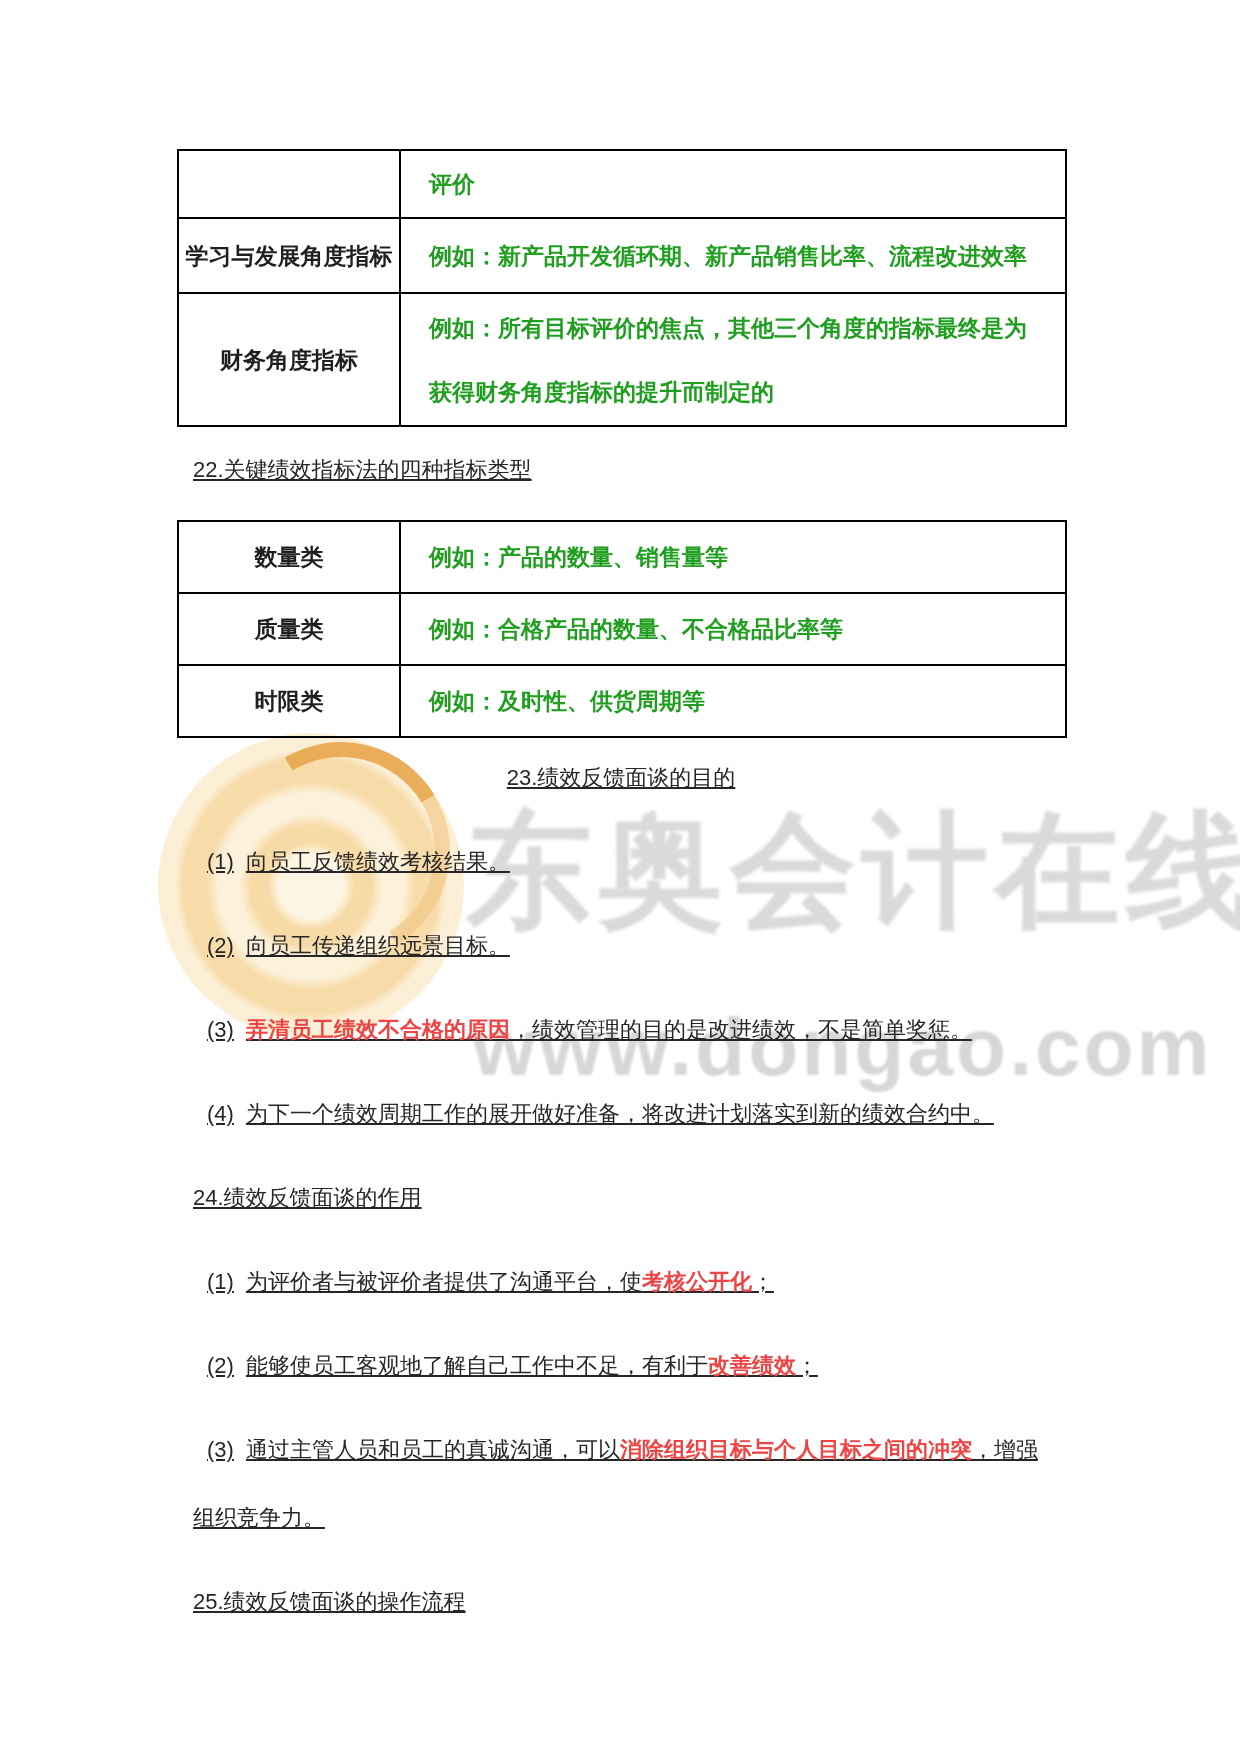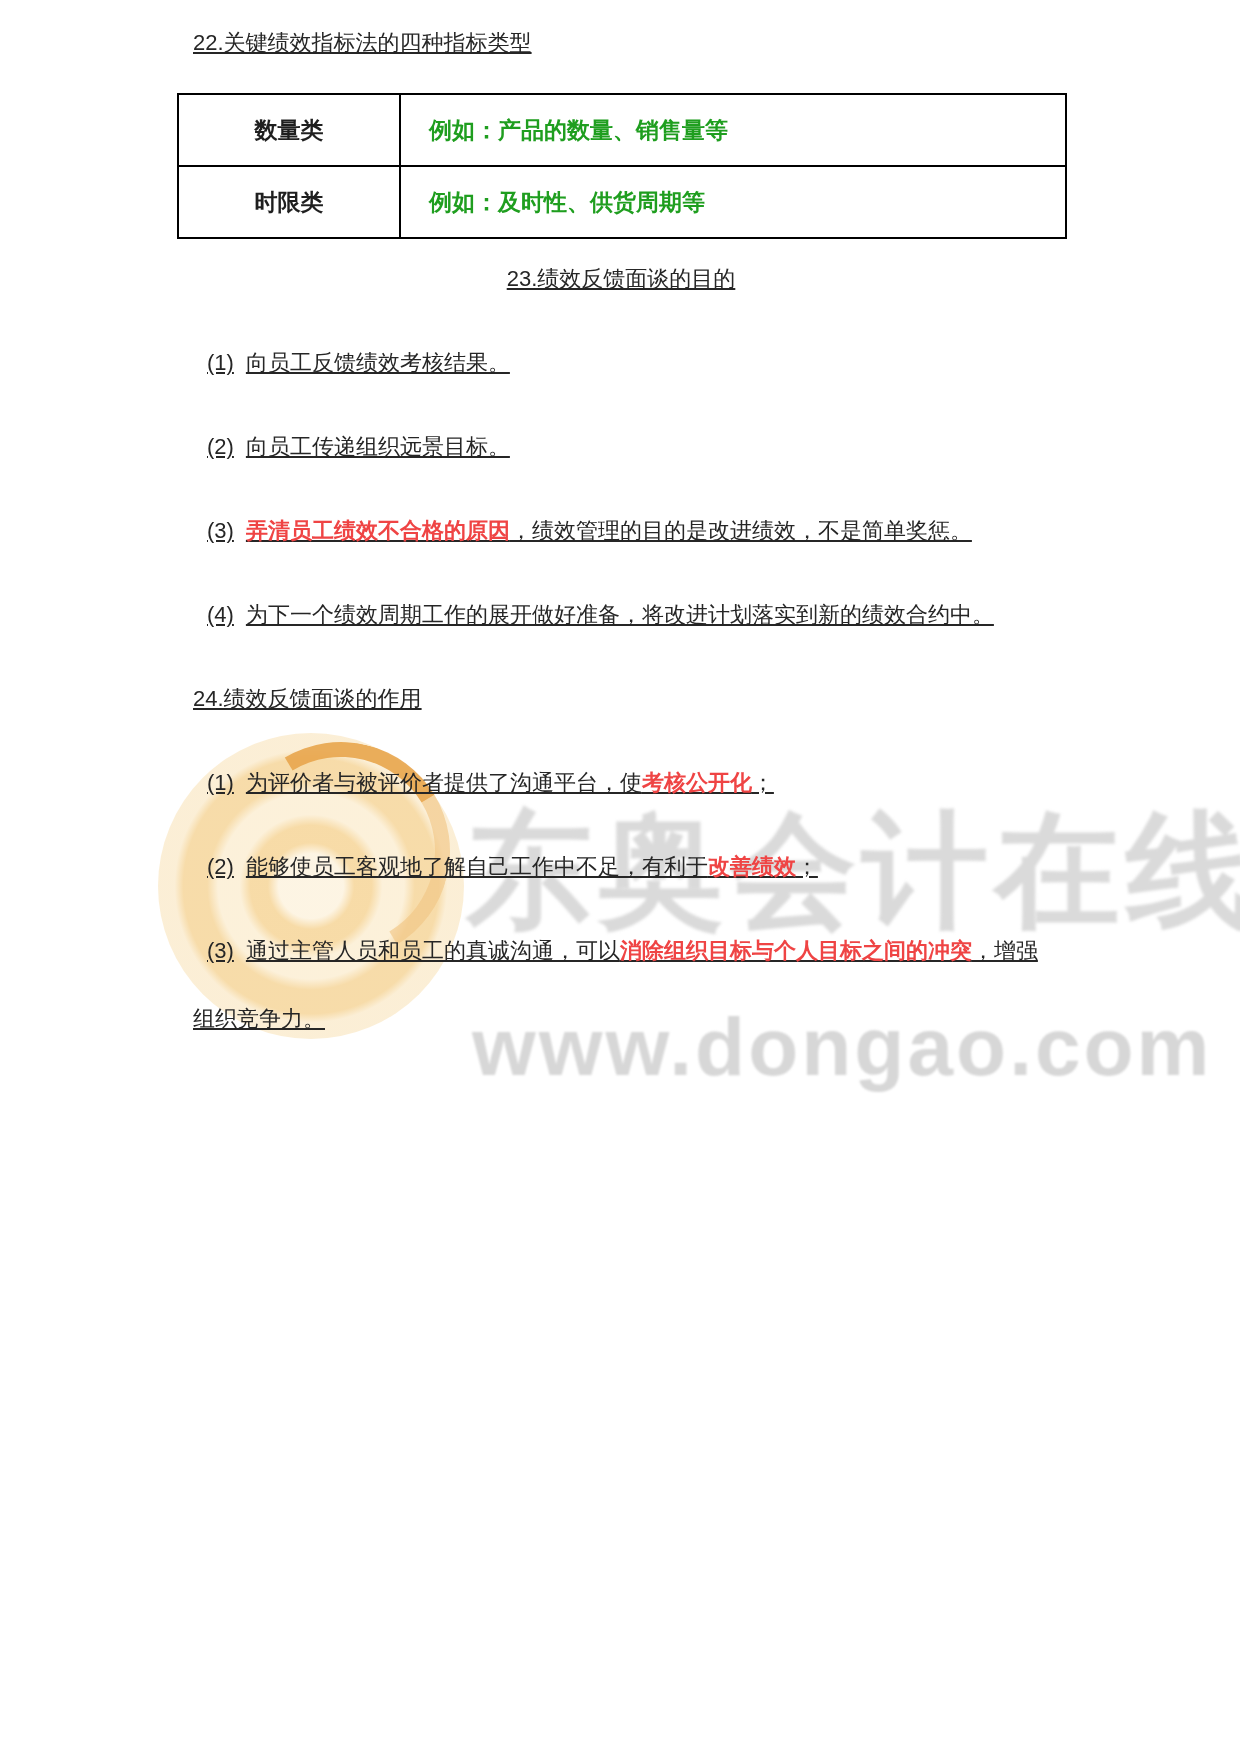--- a/index.html
+++ b/index.html
@@ -76,32 +76,56 @@
 
 <div class="page">
 
   <div class="wm-logo"></div>
   <div class="wm-swoosh"></div>
   <div class="wm-brand">东奥会计在线</div>
   <div class="wm-url">www.dongao.com</div>
 
   <div class="content">
 
+    <table class="t1">
+      <colgroup>
+          <col class="c1">
+          <col class="c2">
+        </colgroup>
+      <tbody>
+          <tr class="r1">
+        <td class="label"></td>
+        <td class="example">评价</td>
+      </tr>
+      <tr class="r2">
+        <td class="label">学习与发展角度指标</td>
+        <td class="example">例如：新产品开发循环期、新产品销售比率、流程改进效率</td>
+      </tr>
+      <tr class="r3">
+        <td class="label">财务角度指标</td>
+        <td class="example">例如：所有目标评价的焦点，其他三个角度的指标最终是为获得财务角度指标的提升而制定的</td>
+      </tr>
+    </tbody>
+      </table>
 
     <p class="para heading h22">22.关键绩效指标法的四种指标类型</p>
 
     <table class="t2">
       <colgroup>
           <col class="c1">
           <col class="c2">
         </colgroup>
       <tbody>
           <tr class="row">
         <td class="label">数量类</td>
         <td class="example">例如：产品的数量、销售量等</td>
+      </tr>
+      <tr class="row">
+        <td class="label">质量类</td>
+        <td class="example">例如：合格产品的数量、不合格品比率等</td>
       </tr>
       <tr class="row">
         <td class="label">时限类</td>
         <td class="example">例如：及时性、供货周期等</td>
       </tr>
     </tbody>
       </table>
 
     <p class="para heading h23">23.绩效反馈面谈的目的</p>
 
@@ -114,15 +138,16 @@
     <p class="para item"><span class="num">(4)</span><span>为下一个绩效周期工作的展开做好准备，将改进计划落实到新的绩效合约中。</span><span class="red"></span><span></span></p>
 
     <p class="para heading">24.绩效反馈面谈的作用</p>
 
     <p class="para item"><span class="num">(1)</span><span>为评价者与被评价者提供了沟通平台，使</span><span class="red">考核公开化</span><span>；</span></p>
 
     <p class="para item"><span class="num">(2)</span><span>能够使员工客观地了解自己工作中不足，有利于</span><span class="red">改善绩效</span><span>；</span></p>
 
     <p class="para item"><span class="num">(3)</span><span>通过主管人员和员工的真诚沟通，可以</span><span class="red">消除组织目标与个人目标之间的冲突</span><span>，增强组织竞争力。</span></p>
 
+    <p class="para heading">25.绩效反馈面谈的操作流程</p>
 
   </div>
 </div>
 
 </body></html>

